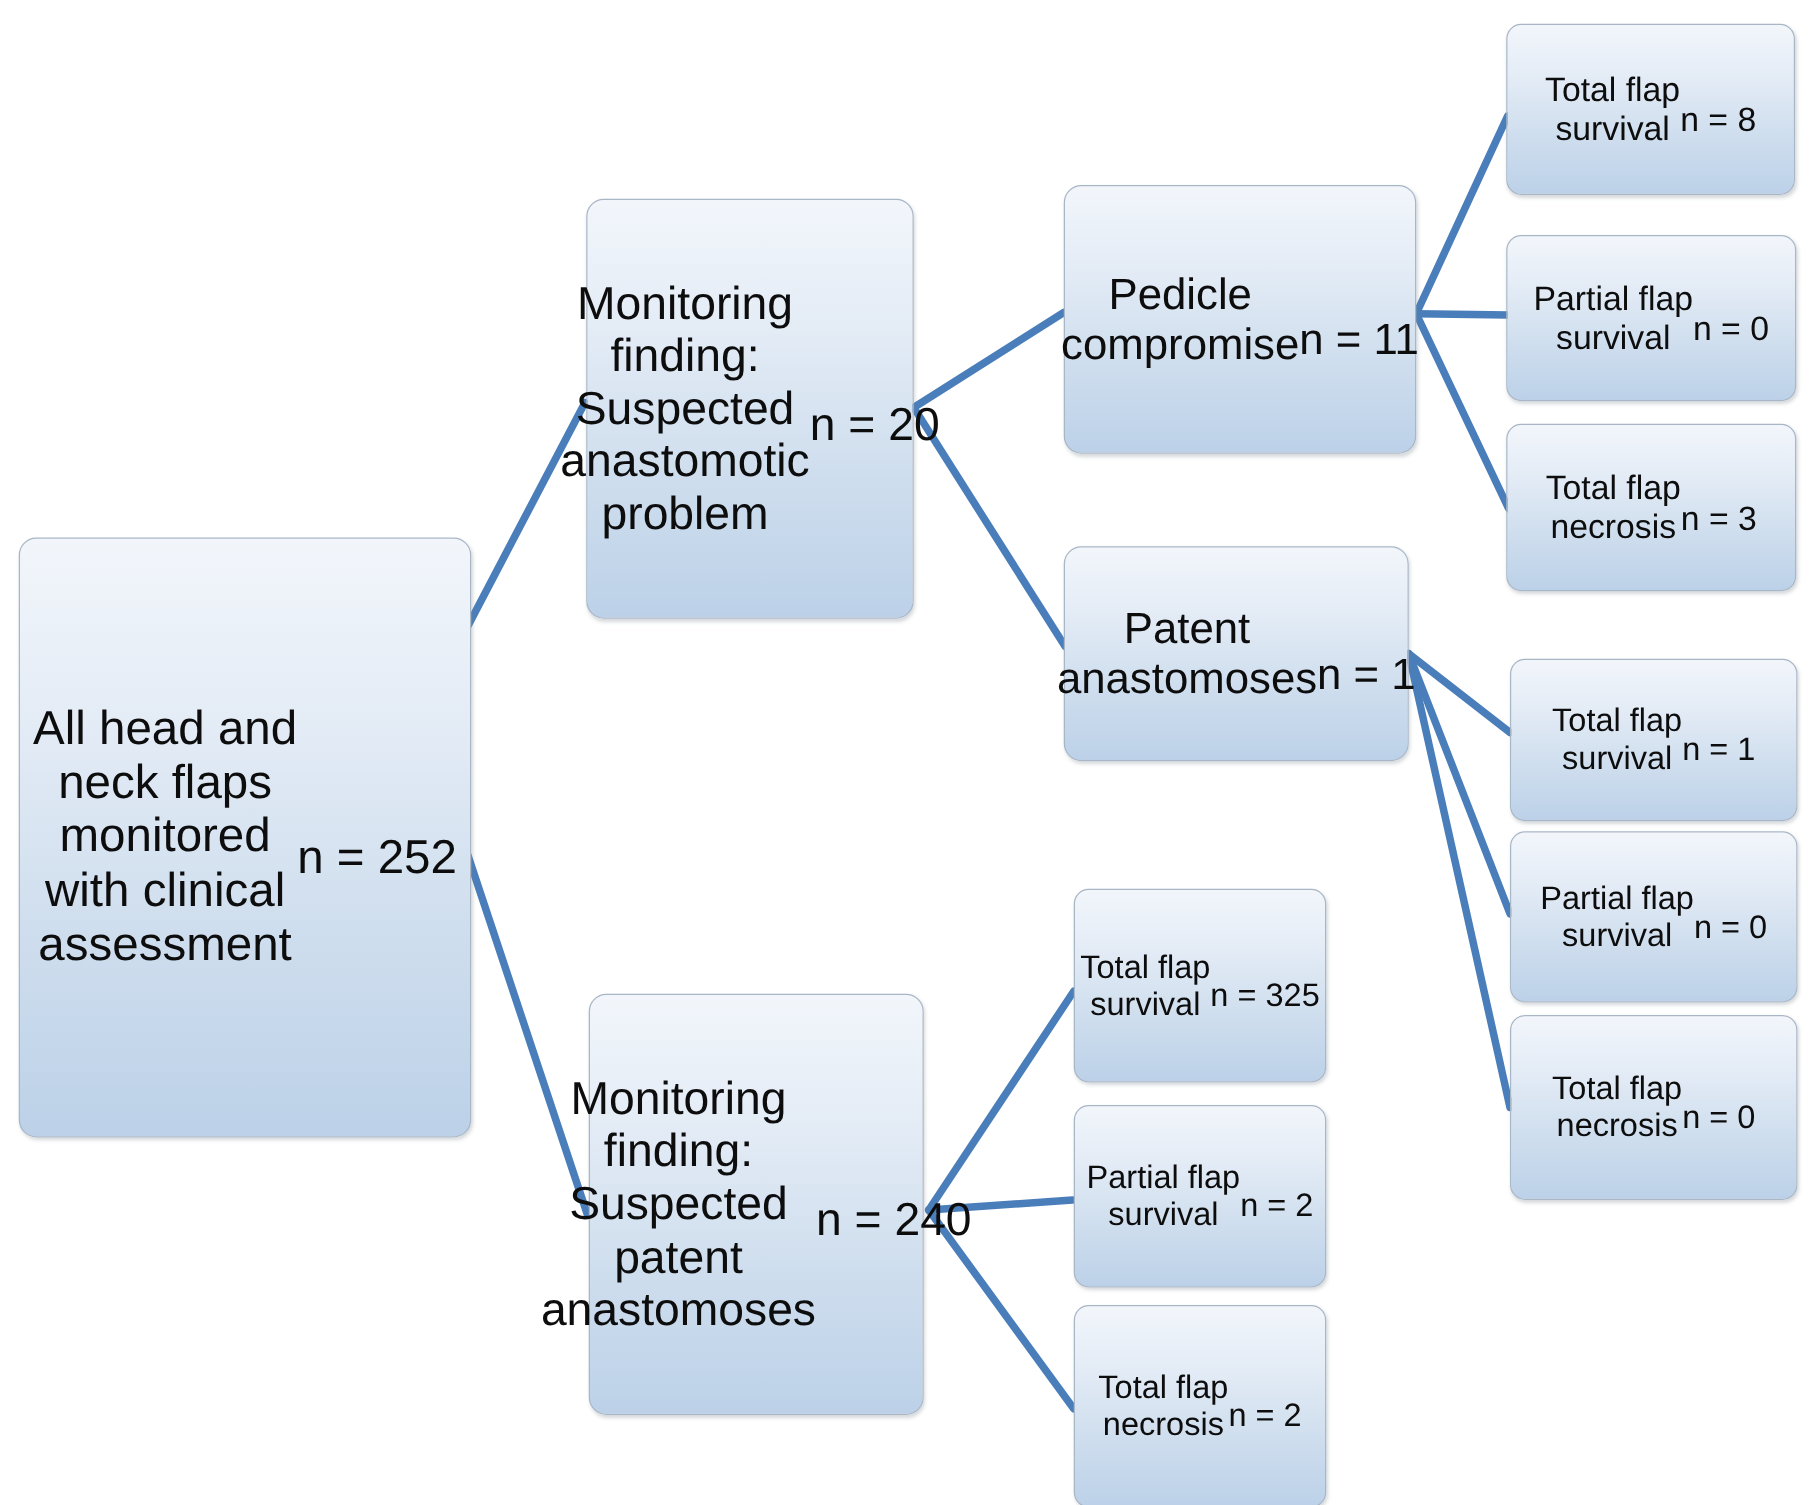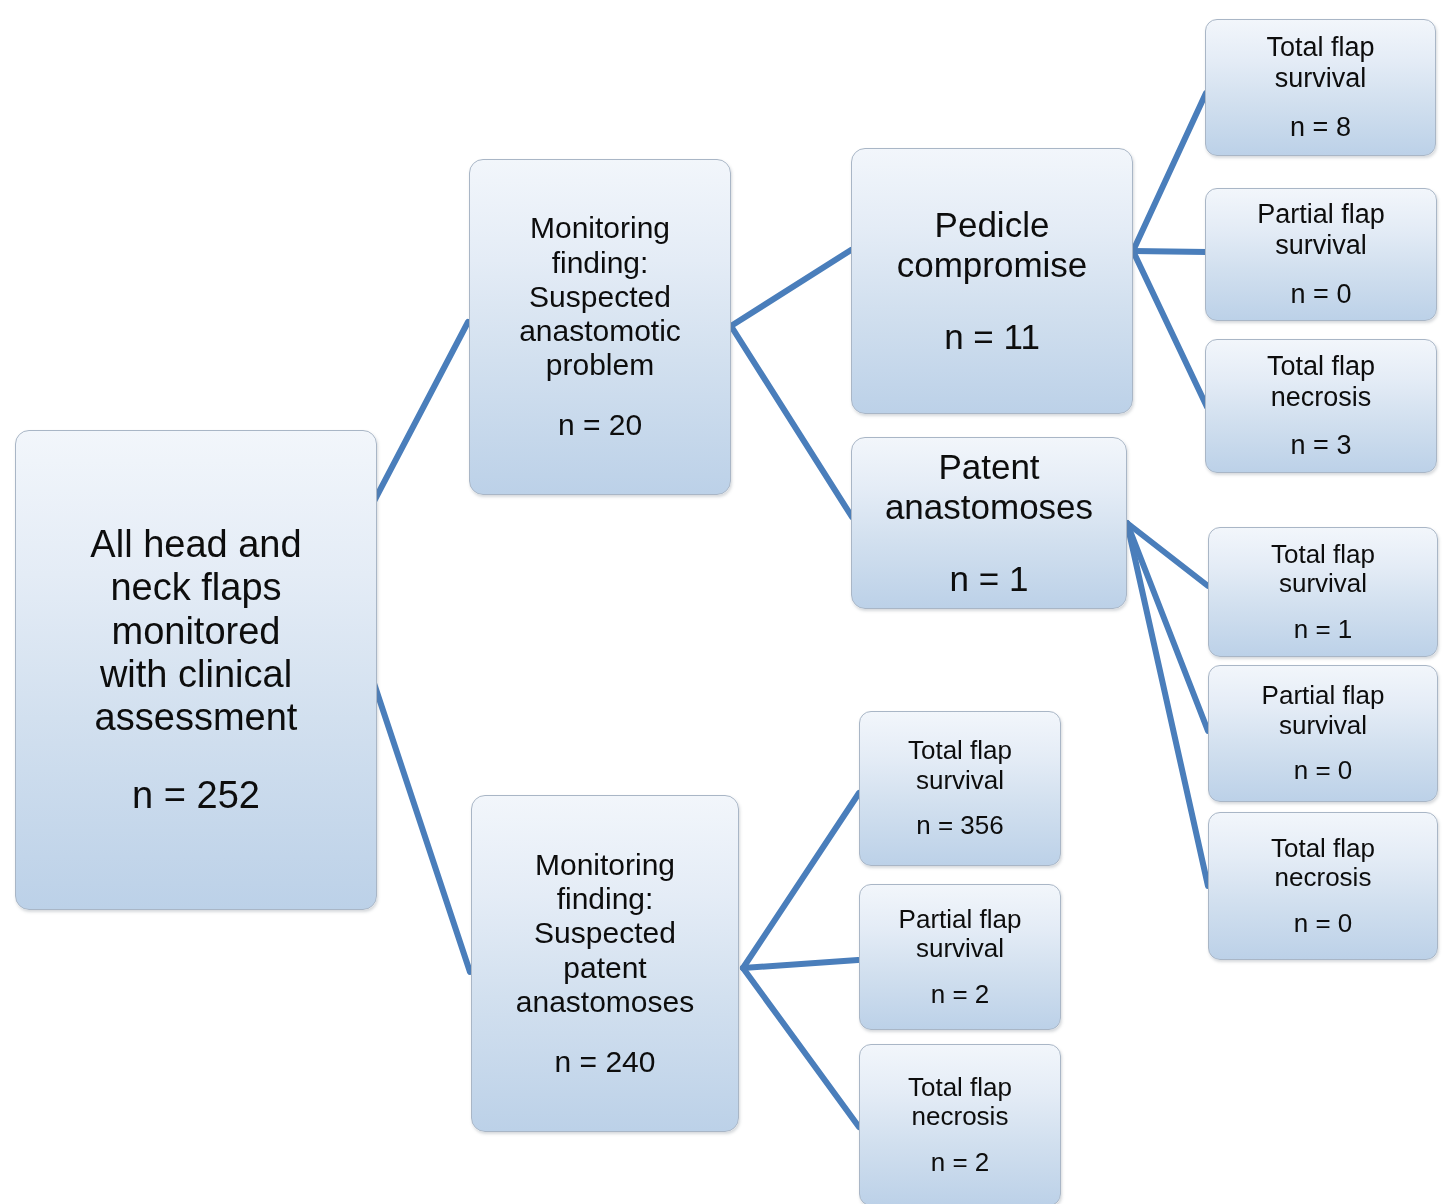--- a/index.html
+++ b/index.html
@@ -24,37 +24,36 @@
     pointer-events: none;
   }
   .node {
     position: absolute;
     box-sizing: border-box;
     border: 1px solid #a9b6c6;
     border-radius: 14px;
     background: linear-gradient(to bottom, #f2f6fb 0%, #e4ecf6 30%, #d2e0ef 60%, #bcd1e8 100%);
     box-shadow: 1px 2px 3px rgba(120,130,140,0.30);
     display: flex;
-    flex-direction: column;
     align-items: center;
     justify-content: center;
     text-align: center;
     color: #0d0d0d;
     line-height: 1.14;
   }
   .node .title {
     white-space: pre-line;
   }
   .node .count {
     white-space: nowrap;
   }
   
   .lvl0 { font-size: 38px; }
   .lvl0 .count { margin-top: 34px; }
-  .lvl1 { font-size: 30px; }
+  .lvl1 { font-size: 37px; }
   .lvl1 .count { margin-top: 26px; }
   .lvl2 { font-size: 35px; }
   .lvl2 .count { margin-top: 33px; }
   .leaf { font-size: 27px; border-radius: 12px; }
   .leaf .count { margin-top: 18px; text-align: center; }
   .leaf-sm { font-size: 26px; border-radius: 12px; }
   .leaf-sm .count { margin-top: 16px; }
 </style>
 </head>
 <body>
@@ -104,21 +103,21 @@
 
   <div class="node lvl1" style="left:471px; top:795px; width:268px; height:337px;">
     <div class="title">Monitoring
 finding:
 Suspected
 patent
 anastomoses</div>
     <div class="count">n = 240</div>
   </div>
 
-  <div class="node lvl2" style="left:851px; top:148px; width:282px; height:266px;">
+  <div class="node lvl2" style="left:851px; top:148px; width:282px; height:215px;">
     <div class="title">Pedicle
 compromise</div>
     <div class="count">n = 11</div>
   </div>
 
   <div class="node lvl2" style="left:851px; top:437px; width:276px; height:172px;">
     <div class="title">Patent
 anastomoses</div>
     <div class="count">n = 1</div>
   </div>
@@ -155,21 +154,21 @@
 
   <div class="node leaf-sm" style="left:1208px; top:812px; width:230px; height:148px;">
     <div class="title">Total flap
 necrosis</div>
     <div class="count">n = 0</div>
   </div>
 
   <div class="node leaf-sm" style="left:859px; top:711px; width:202px; height:155px;">
     <div class="title">Total flap
 survival</div>
-    <div class="count">n = 356</div>
+    <div class="count">n = 325</div>
   </div>
 
   <div class="node leaf-sm" style="left:859px; top:884px; width:202px; height:146px;">
     <div class="title">Partial flap
 survival</div>
     <div class="count">n = 2</div>
   </div>
 
   <div class="node leaf-sm" style="left:859px; top:1044px; width:202px; height:162px;">
     <div class="title">Total flap

